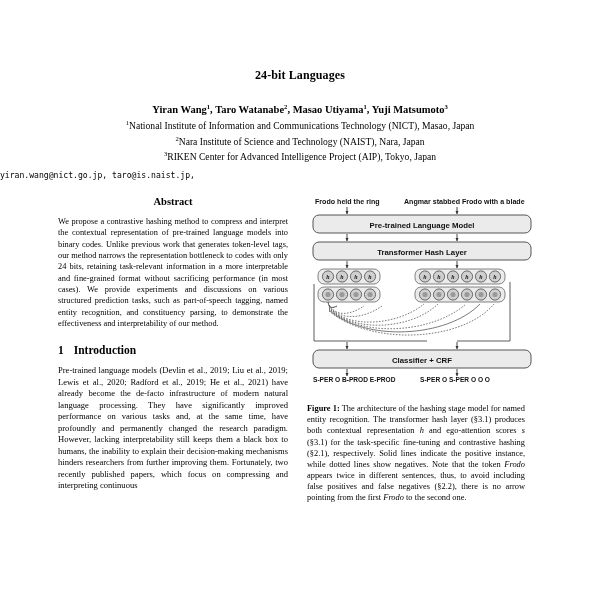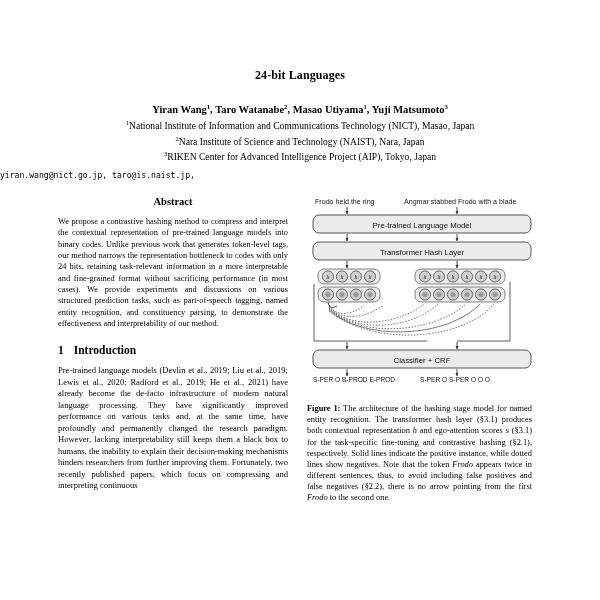--- a/index.html
+++ b/index.html
@@ -97,27 +97,28 @@
     gap: 10px;
   }
   .section-num { }
 
   
   .figure {
     position: relative;
     width: 230px;
     height: 200px;
     margin: 0 0 7px 0;
+    font-weight: bold;
   }
   .fig-svg { display: block; }
   .caption {
     font-size: 8.4px;
     line-height: 1.33;
     text-align: justify;
-    margin: 2px 5px 0 0;
+    margin: 2px 12px 0 0;
   }
   .caption i { font-style: italic; }
   .rightcol-para {
     margin-top: 11px;
   }
 </style>
 </head>
 <body>
 
 <div class="page">

